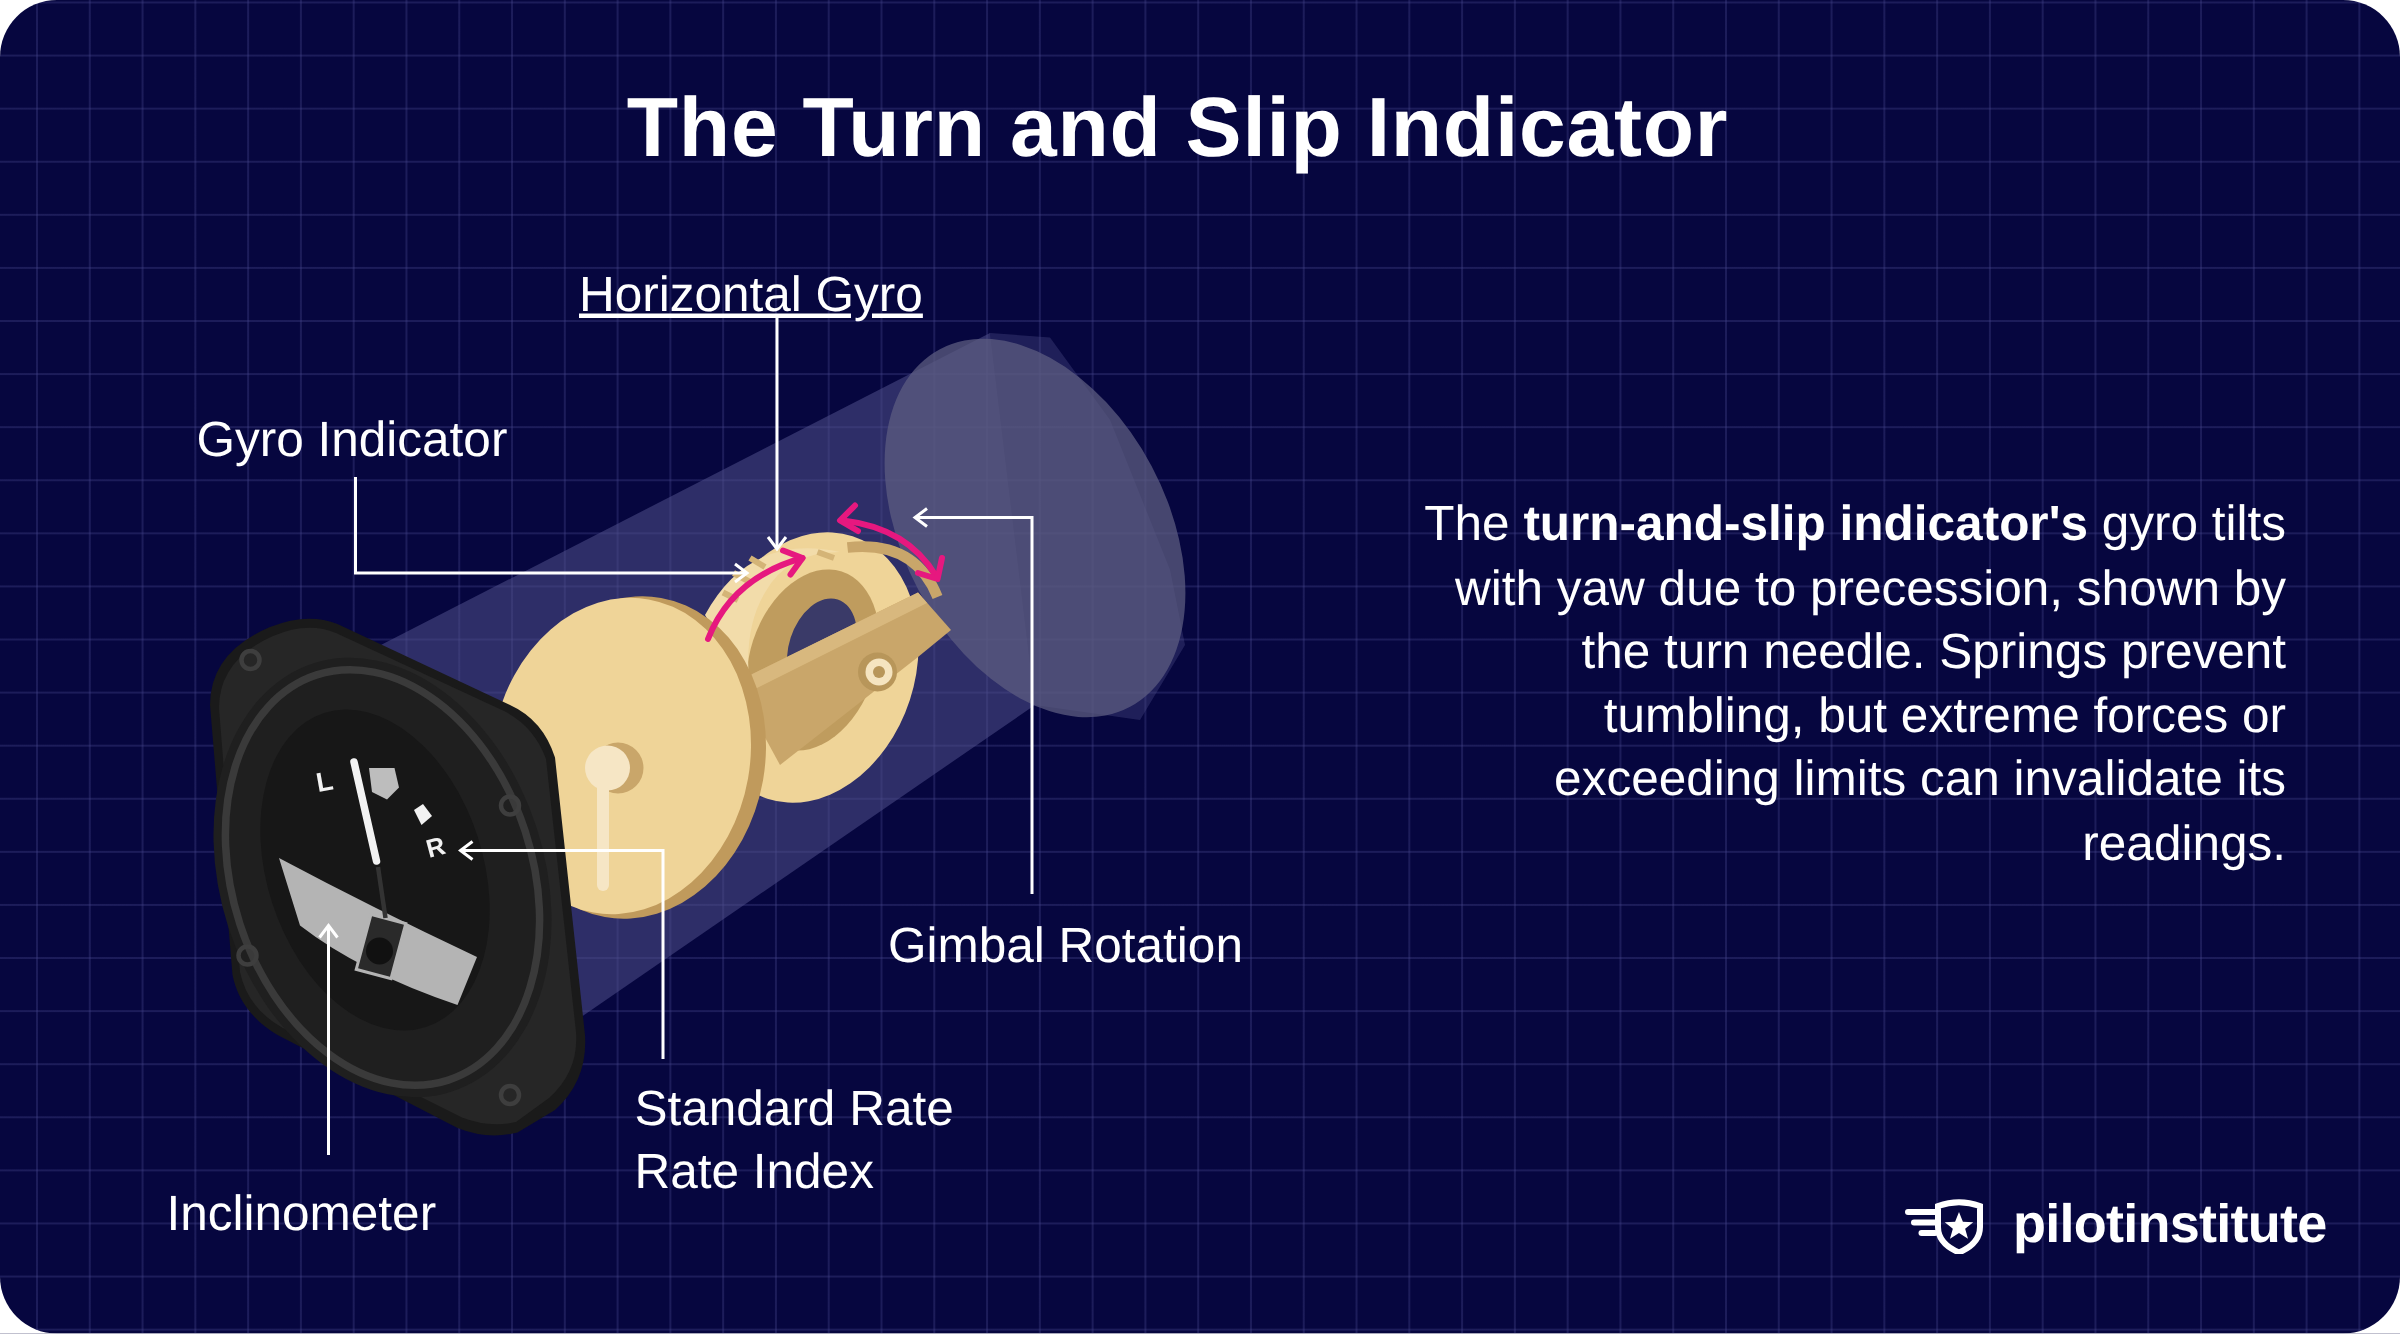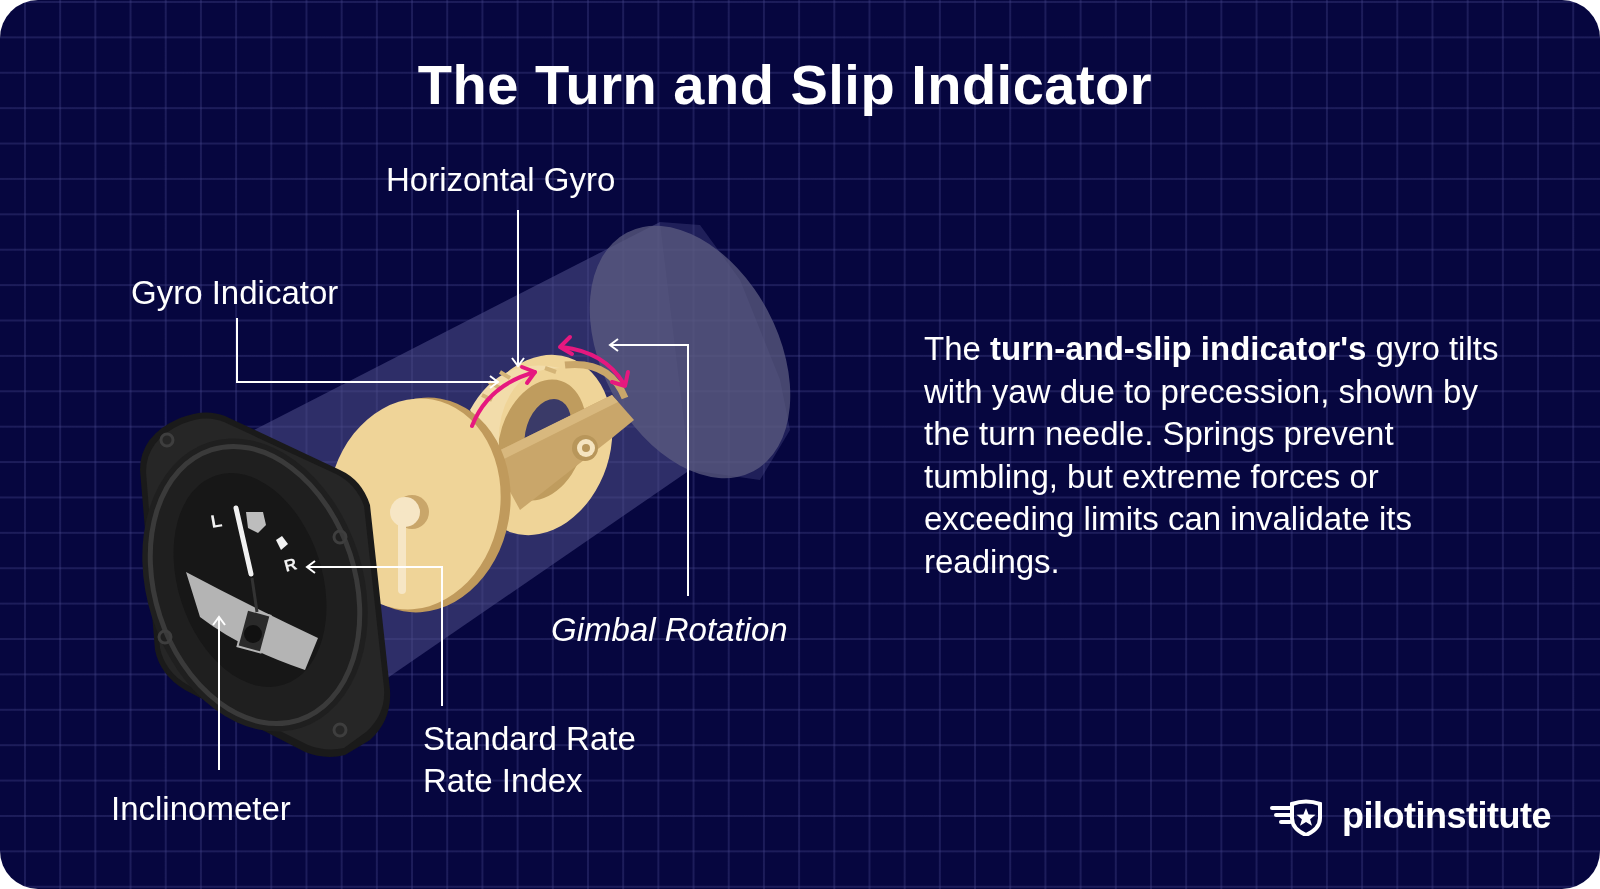--- a/index.html
+++ b/index.html
@@ -21,20 +21,21 @@
     }
     .illus { position: absolute; left: 0; top: 0; }
     .label {
       position: absolute; color: #ffffff; font-size: 33px; line-height: 42px;
       font-family: "Liberation Sans", sans-serif; white-space: nowrap;
     }
     .desc {
       position: absolute; left: 924px; top: 328px; width: 600px;
       color: #ffffff; font-size: 33px; line-height: 42.5px;
       font-family: "Liberation Sans", sans-serif;
+      text-align: right;
     }
     .desc b { font-weight: bold; }
     .logo { position: absolute; left: 1270px; top: 795px; display: flex; align-items: center; }
     .logo-text { color: #ffffff; font-weight: bold; font-size: 36px; letter-spacing: -0.5px; font-family: "Liberation Sans", sans-serif; margin-left: 16px; }
   </style>
 </head>
 <body>
 
 <div class="card">
 
@@ -120,23 +121,23 @@
       <path d="M618,339 L610,345 L618,351"></path>
 
       <path d="M442,706 L442,567 L307,567"></path>
       <path d="M315,561 L307,567 L315,573"></path>
 
       <path d="M219,770 L219,617"></path>
       <path d="M213,625 L219,617 L225,625"></path>
     </g>
   </svg>
 
-  <div class="label" style="left:386px; top:159px;">Horizontal Gyro</div>
+  <div class="label" style="left:386px; top:175px;text-decoration:underline;">Horizontal Gyro</div>
   <div class="label" style="left:131px; top:272px;">Gyro Indicator</div>
-  <div class="label" style="left:551px; top:609px;font-style:italic;">Gimbal Rotation</div>
+  <div class="label" style="left:592px; top:609px;">Gimbal Rotation</div>
   <div class="label" style="left:423px; top:718px;">
     <div>Standard Rate</div>
     <div>Rate Index</div>
   </div>
   <div class="label" style="left:111px; top:776px;margin-top:12px;">Inclinometer</div>
 
   <div class="desc"><span>The </span><b>turn-and-slip indicator's</b><span> gyro tilts with yaw due to precession, shown by the turn needle. Springs prevent tumbling, but extreme forces or exceeding limits can invalidate its readings.</span></div>
 
   <div class="logo">
     <svg width="56" height="40" viewBox="0 0 56 40">

